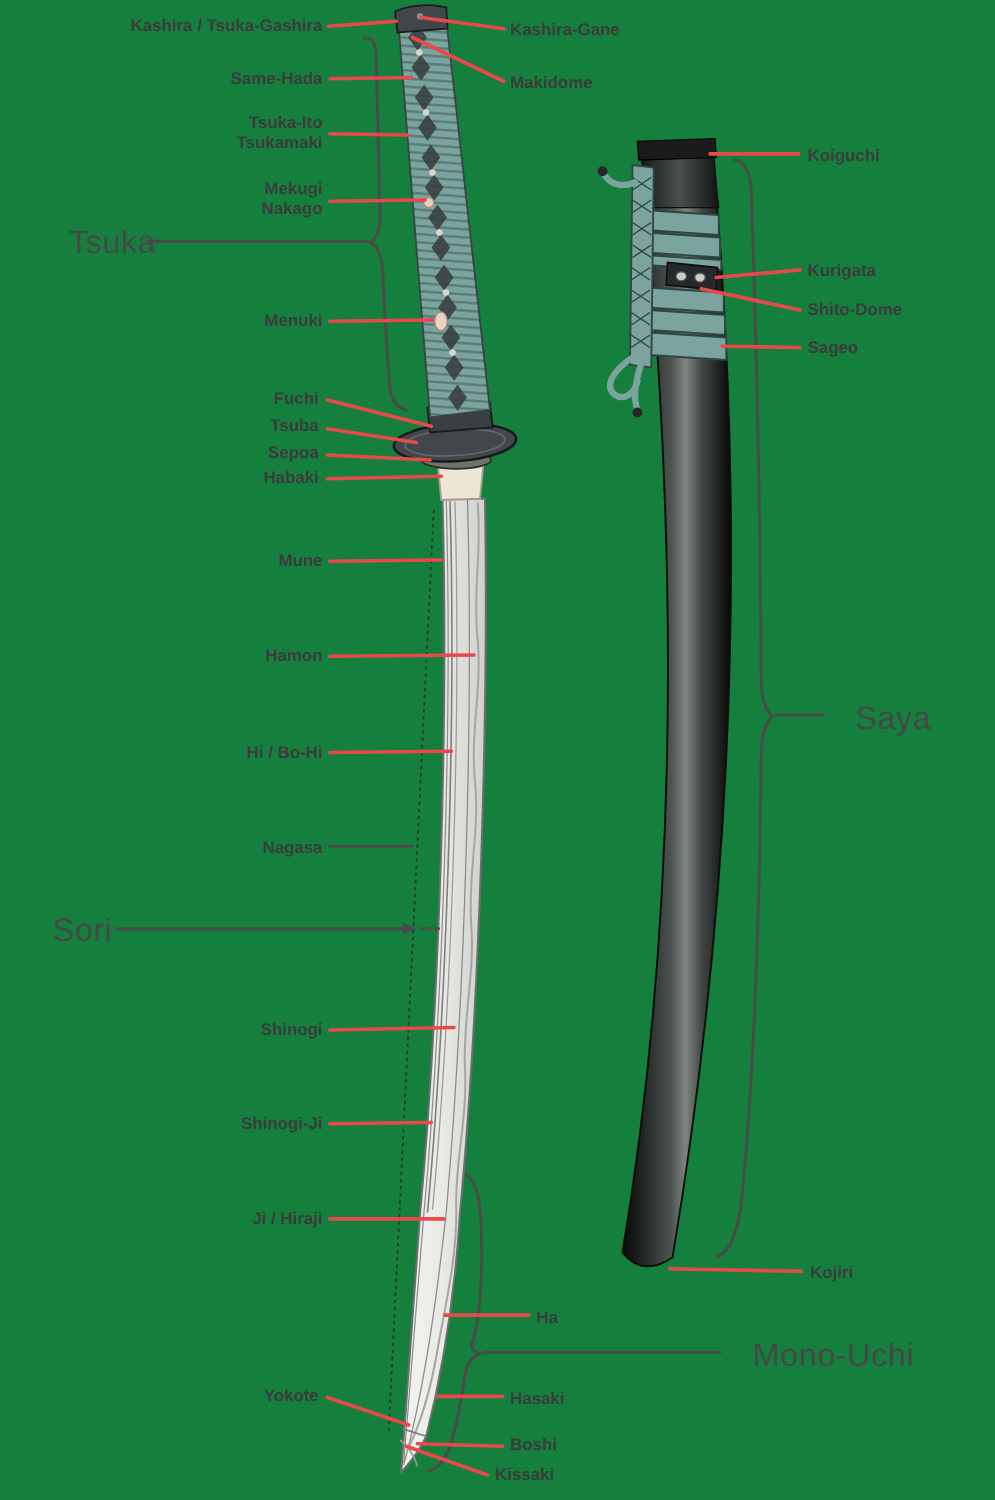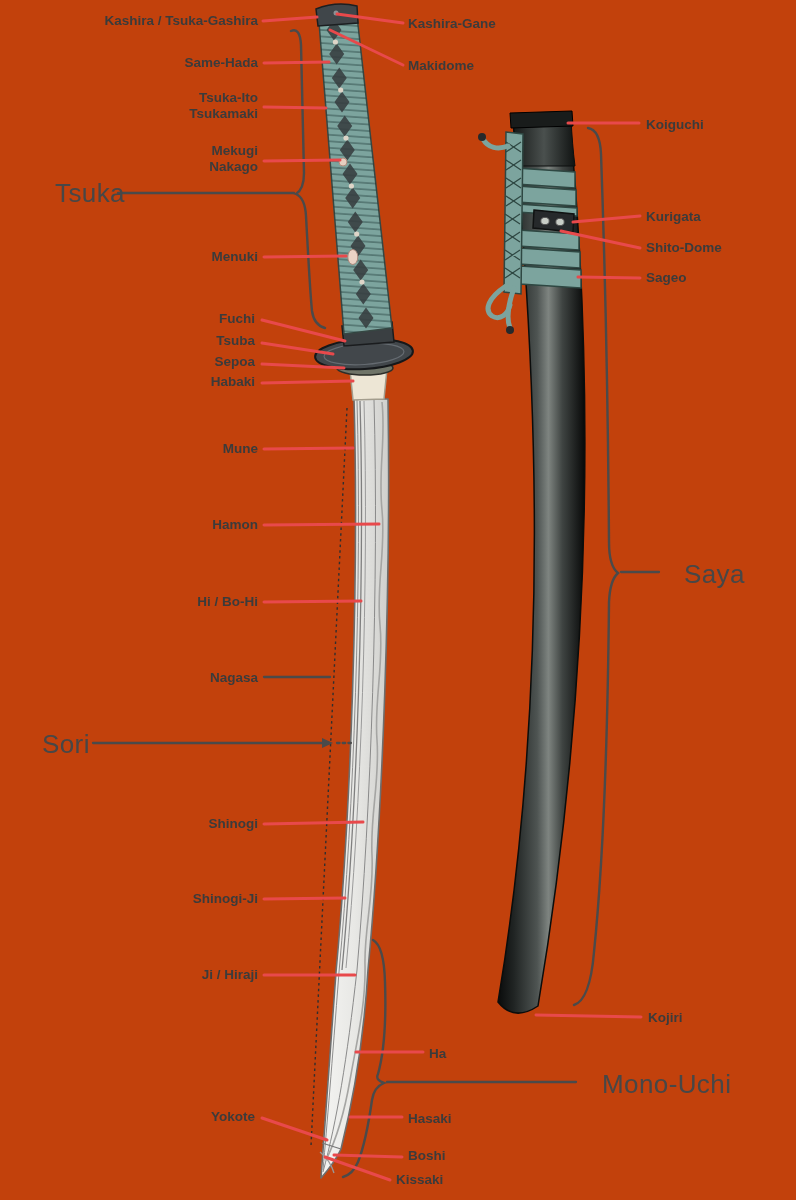--- a/index.html
+++ b/index.html
@@ -1,17 +1,17 @@
 <!DOCTYPE html>
 <html><head>
 <meta charset="utf-8">
 <style>
   html,body{margin:0;padding:0;background:#ffffff;}
   body{width:796px;height:1200px;overflow:hidden;font-family:"Liberation Sans",sans-serif;}
-  #stage{position:relative;width:796px;height:1200px;background:#c2410c;}
+  #stage{position:relative;width:796px;height:1200px;background:#15803d;}
   svg{display:block;}
   .lbl-small{font-family:"Liberation Sans",sans-serif;font-size:13.5px;font-weight:bold;fill:#3b3b3b;}
   .lbl-large{font-family:"Liberation Sans",sans-serif;font-size:26px;font-weight:normal;fill:#474747;letter-spacing:.4px;}
 </style>
 </head>
 <body>
 
 <div id="stage">
 <svg viewBox="0 0 796 1200" width="796" height="1200">
   <defs>

